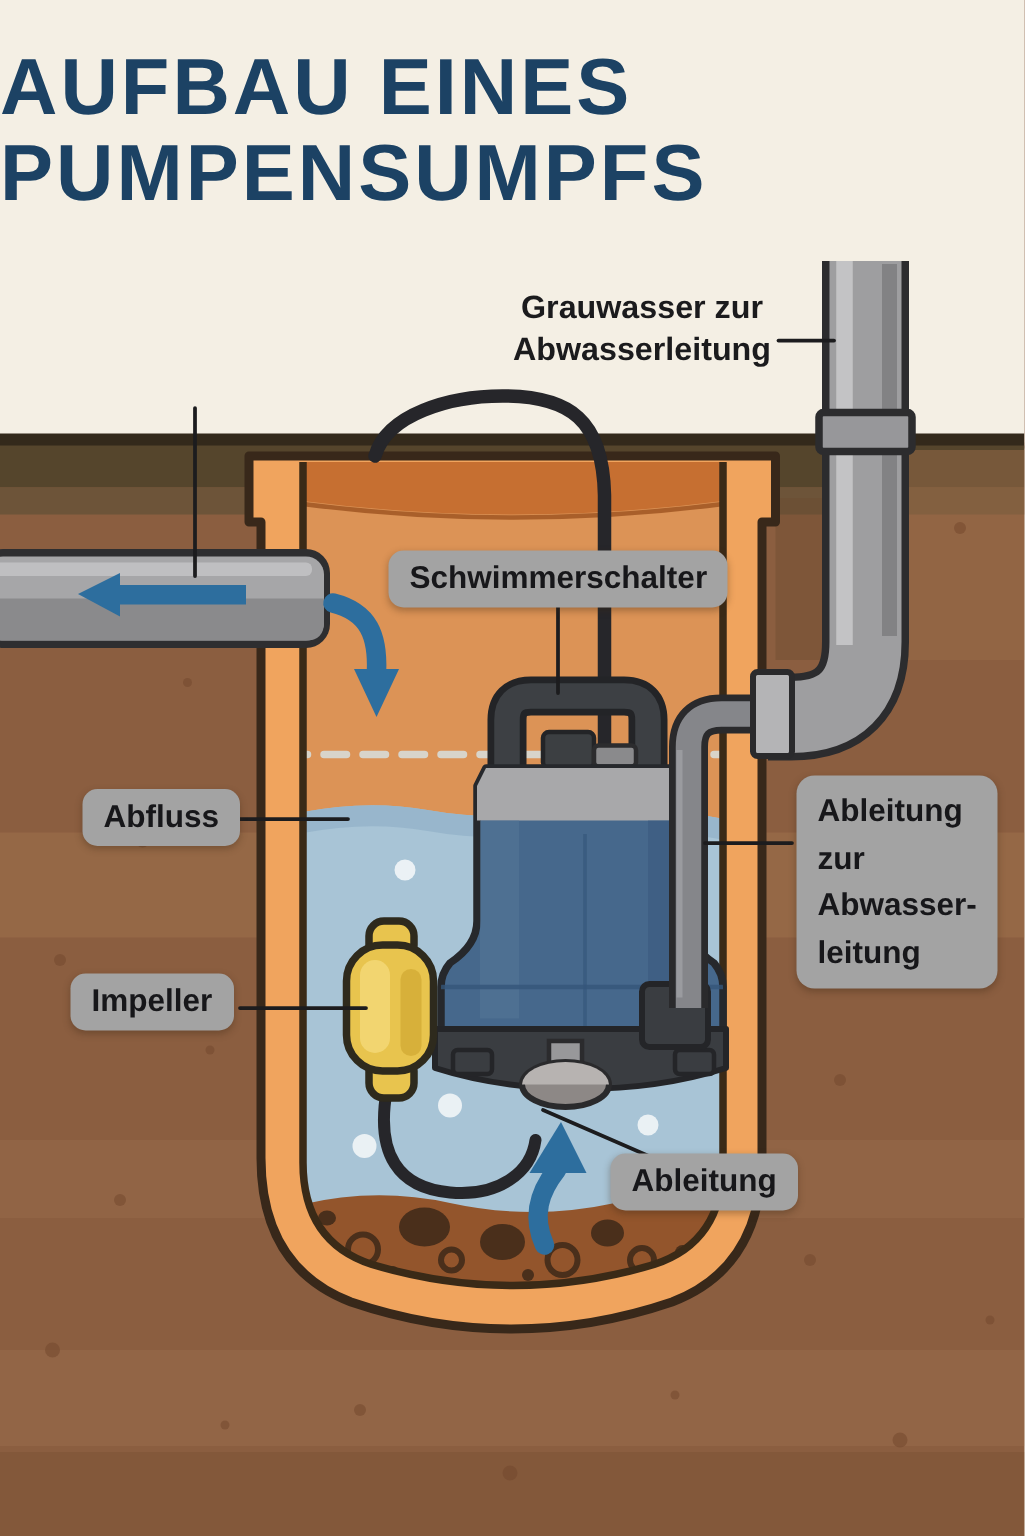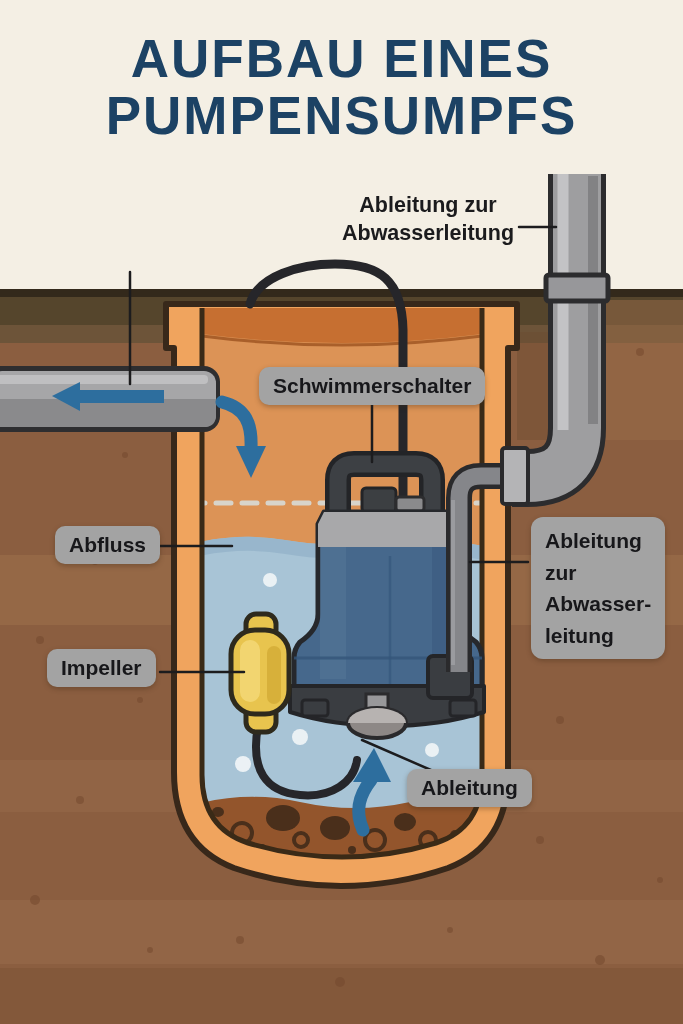--- a/index.html
+++ b/index.html
@@ -4,21 +4,21 @@
 <style>
   html,body{margin:0;padding:0;}
   .stage{
     position:relative;width:683px;height:1024px;overflow:hidden;
     background:#f4efe4;
     font-family:"Liberation Sans","DejaVu Sans",sans-serif;
   }
   .stage svg{position:absolute;left:0;top:0;}
   .page-title{
     position:absolute;top:30px;left:0;width:683px;
-    text-align:center;font-weight:bold;font-size:53px;line-height:1.08;
+    font-weight:bold;font-size:53px;line-height:1.08;
     letter-spacing:2px;color:#1c4264;white-space:pre-line;
   }
   .plain-label{
     position:absolute;font-weight:bold;font-size:21.5px;line-height:1.28;
     color:#1b1b1d;text-align:center;white-space:pre-line;
   }
   .pill{
     position:absolute;background:#a3a3a3;border-radius:10px;
     padding:7px 14px;font-weight:bold;font-size:21px;color:#17171a;
     box-shadow:0 2px 5px rgba(60,40,20,.35);white-space:pre-line;
@@ -187,21 +187,21 @@
     <line x1="160" y1="672" x2="244" y2="672"></line>
     <line x1="528" y1="562" x2="470" y2="562"></line>
     <line x1="447" y1="777" x2="362" y2="740"></line>
   </g>
 </svg>
 
 <div class="page-title">AUFBAU EINES
 PUMPENSUMPFS</div>
 
 
-<div class="plain-label" style="top:192px;left:332px;width:192px;">Ableitung zur
+<div class="plain-label" style="top:192px;left:332px;width:192px;">Grauwasser zur
 Abwasserleitung</div>
 
 <div class="pill" style="top:367px;left:259px;">Schwimmerschalter</div>
 
 <div class="pill" style="top:526px;left:55px;">Abfluss</div>
 
 <div class="pill" style="top:649px;left:47px;">Impeller</div>
 
 <div class="pill multi" style="top:517px;left:531px;">Ableitung
 zur

